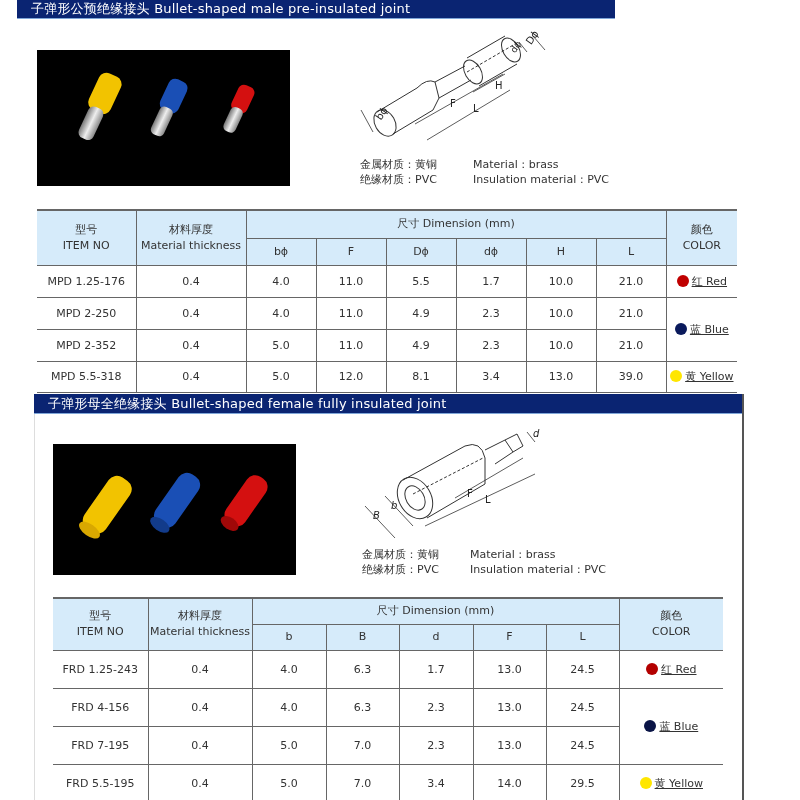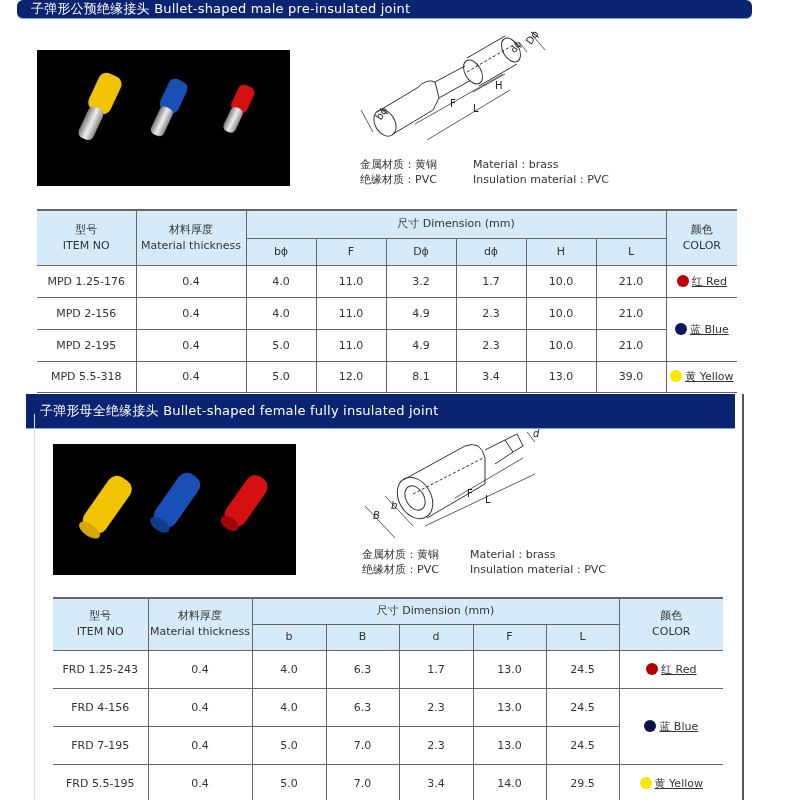--- a/index.html
+++ b/index.html
@@ -19,21 +19,21 @@
   table.spec-table tr > *:first-child { border-left: none; }
   table.spec-table tr > *:last-child { border-right: none; }
   .sub-h th { border-top: 1px solid #666 !important; }
   .color-cell { white-space: nowrap; text-decoration: underline; }
   .dot { display: inline-block; width: 12px; height: 12px; border-radius: 50%; vertical-align: -2px; margin-right: 3px; }
   .vline { position: absolute; background: #555; width: 2px; }
 </style>
 </head>
 <body>
 
-<div class="abs banner" style="left:17px; top:0; width:735px; height:19px;border-radius:6px;">
+<div class="abs banner" style="left:17px; top:0; width:598px; height:19px;">
   <span>子弹形公预绝缘接头  Bullet-shaped male pre-insulated joint</span>
 </div>
 
 <div class="abs photo" style="left:37px; top:50px; width:253px; height:136px;">
   <svg width="253" height="136" viewBox="0 0 253 136">
     <defs>
       <linearGradient id="metal1" x1="0" y1="0" x2="1" y2="0">
         <stop offset="0" stop-color="#777"></stop>
           <stop offset="0.5" stop-color="#eee"></stop>
           <stop offset="1" stop-color="#888"></stop>
@@ -124,43 +124,43 @@
       <th>H</th>
       <th>L</th>
     </tr>
   </thead>
   <tbody>
     <tr style="height:32px;">
       <td>MPD 1.25-176</td>
       <td>0.4</td>
       <td>4.0</td>
       <td>11.0</td>
-      <td>3.2</td>
+      <td>5.5</td>
       <td>1.7</td>
       <td>10.0</td>
       <td>21.0</td>
       <td class="color-cell">
         <span class="dot" style="background:#c00000;"></span><span>红 Red</span>
       </td>
     </tr>
     <tr style="height:32px;">
-      <td>MPD 2-156</td>
+      <td>MPD 2-250</td>
       <td>0.4</td>
       <td>4.0</td>
       <td>11.0</td>
       <td>4.9</td>
       <td>2.3</td>
       <td>10.0</td>
       <td>21.0</td>
       <td rowspan="2" class="color-cell">
         <span class="dot" style="background:#0a1a5c;"></span><span>蓝 Blue</span>
       </td>
     </tr>
     <tr style="height:32px;">
-      <td>MPD 2-195</td>
+      <td>MPD 2-352</td>
       <td>0.4</td>
       <td>5.0</td>
       <td>11.0</td>
       <td>4.9</td>
       <td>2.3</td>
       <td>10.0</td>
       <td>21.0</td>
     </tr>
     <tr style="height:31px;">
       <td>MPD 5.5-318</td>
@@ -171,21 +171,21 @@
       <td>3.4</td>
       <td>13.0</td>
       <td>39.0</td>
       <td class="color-cell">
         <span class="dot" style="background:#ffe600;"></span><span>黄 Yellow</span>
       </td>
     </tr>
   </tbody>
 </table>
 
-<div class="abs banner" style="left:26px; top:394px; width:709px; height:35px;">
+<div class="abs banner" style="left:34px; top:394px; width:709px; height:20px;">
   <span>子弹形母全绝缘接头  Bullet-shaped female fully insulated joint</span>
 </div>
 <div class="vline" style="left:742px; top:394px; height:406px;"></div>
 <div class="abs" style="left:34px; top:414px; width:1px; height:386px; background:#ddd;"></div>
 
 <div class="abs photo" style="left:53px; top:444px; width:243px; height:131px;">
   <svg width="243" height="131" viewBox="0 0 243 131">
     <g transform="rotate(35 50 65)">
       <rect x="38" y="28" width="26" height="62" rx="10" fill="#f2c300"></rect>
       <ellipse cx="51" cy="90" rx="12" ry="6" fill="#d9a800"></ellipse>

